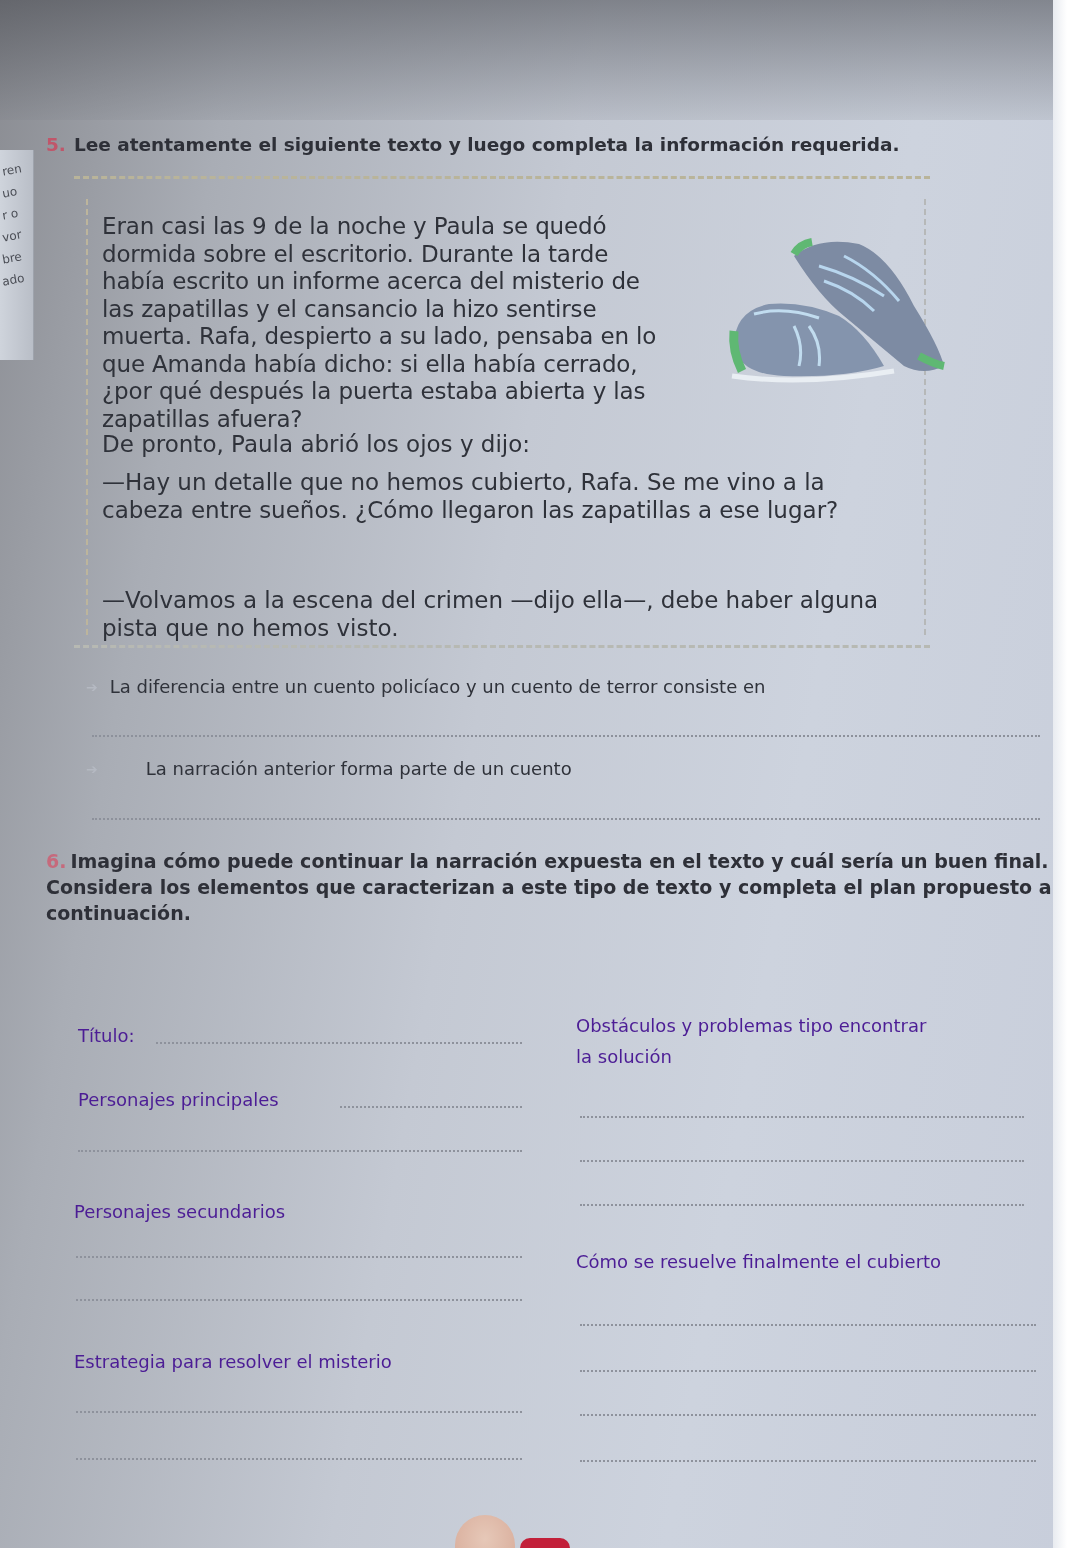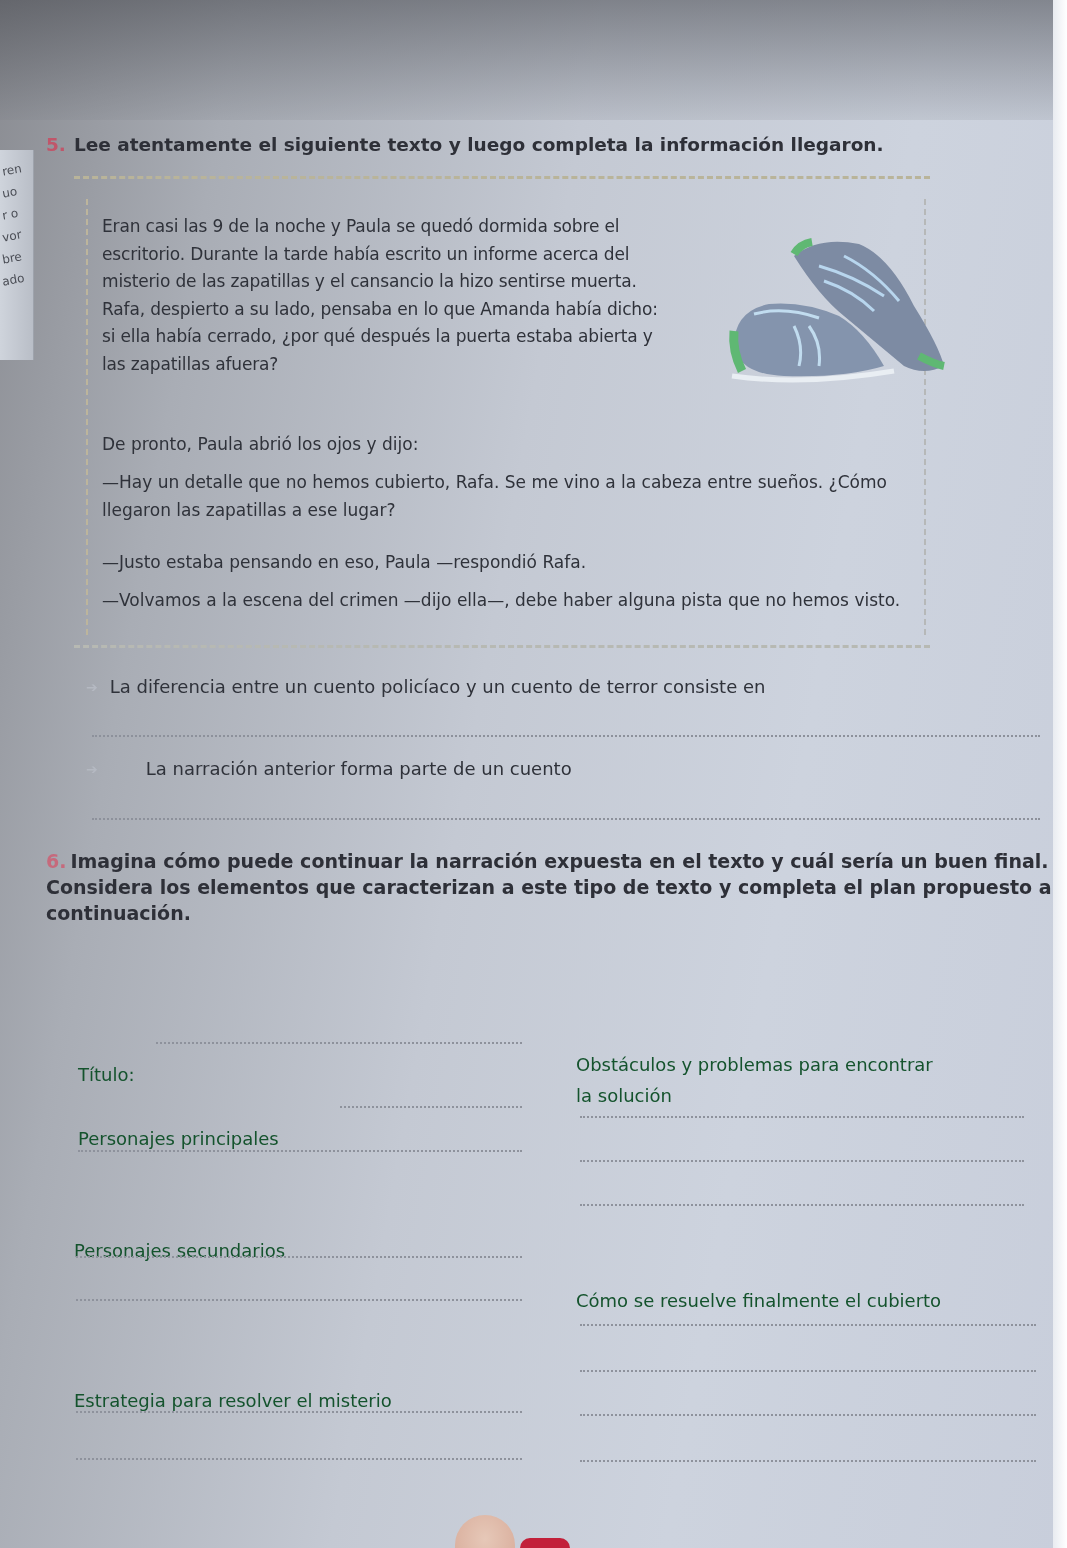--- a/index.html
+++ b/index.html
@@ -39,21 +39,21 @@
       position: absolute; left: 74px; top: 176px; width: 856px; height: 472px;
       border-top: 3px dashed #b9b49a;
       border-bottom: 3px dashed #b7b9b3;
     }
     .story-inner {
       position: absolute; left: 12px; top: 20px; width: 840px; height: 436px;
       border-left: 2px dashed #bdb59c;
       border-right: 2px dashed #b6b8b8;
     }
     .story-para {
-      position: absolute; font-size: 17px; line-height: 27.5px; color: #2f323a;
+      position: absolute; font-size: 23px; line-height: 27.5px; color: #2f323a;
       font-family: "DejaVu Sans", sans-serif;
     }
     #story-p1 { left: 14px; top: 14px; width: 560px; letter-spacing: -0.15px; }
     #story-p2 { left: 14px; top: 232px; }
     #story-p3 { left: 14px; top: 270px; width: 800px; }
     #story-p4 { left: 14px; top: 350px; }
     #story-p5 { left: 14px; top: 388px; width: 800px; }
 
     .sneaker-img {
       position: absolute; left: 724px; top: 226px; width: 226px; height: 170px;
@@ -64,21 +64,21 @@
     }
     .bullet .arrow { color: #b5b9c2; font-size: 14px; margin-right: 12px; }
     .dotline {
       position: absolute; height: 0; border-top: 2px dotted #8d919b;
     }
 
     #q6-header { left: 46px; top: 848px; width: 1010px; font-size: 19px; line-height: 26px; }
     .q6-num { color: #c66a7c; margin-right: 4px; }
 
     .plan-label {
-      position: absolute; font-size: 18px; color: #14532d; line-height: 28px; margin-top: 39px;
+      position: absolute; font-size: 18px; color: #4c1d95; line-height: 28px;
     }
     .plan-dot {
       position: absolute; height: 0; border-top: 2px dotted #8e929c;
     }
 
     .finger {
       position: absolute; left: 455px; top: 1515px; width: 60px; height: 60px;
       border-radius: 30px 30px 0 0;
       background: radial-gradient(ellipse at 50% 40%, #e6c8b8, #d7aa98);
     }
@@ -96,29 +96,28 @@
 <div class="left-page">
   <span>ren</span>
   <span>uo</span>
   <span>r o</span>
   <span>vor</span>
   <span>bre</span>
   <span>ado</span>
 </div>
 
 <div class="q-header" id="q5-header">
-  <span class="q-num">5.</span><span>Lee atentamente el siguiente texto y luego completa la información llegaron.</span>
+  <span class="q-num">5.</span><span>Lee atentamente el siguiente texto y luego completa la información requerida.</span>
 </div>
 
 <div class="story-box">
   <div class="story-inner">
     <p class="story-para" id="story-p1">Eran casi las 9 de la noche y Paula se quedó dormida sobre el escritorio. Durante la tarde había escrito un informe acerca del misterio de las zapatillas y el cansancio la hizo sentirse muerta. Rafa, despierto a su lado, pensaba en lo que Amanda había dicho: si ella había cerrado, ¿por qué después la puerta estaba abierta y las zapatillas afuera?</p>
     <p class="story-para" id="story-p3">—Hay un detalle que no hemos cubierto, Rafa. Se me vino a la cabeza entre sueños. ¿Cómo llegaron las zapatillas a ese lugar?</p>
     <p class="story-para" id="story-p2">De pronto, Paula abrió los ojos y dijo:</p>
-    <p class="story-para" id="story-p4">—Justo estaba pensando en eso, Paula —respondió Rafa.</p>
     <p class="story-para" id="story-p5">—Volvamos a la escena del crimen —dijo ella—, debe haber alguna pista que no hemos visto.</p>
   </div>
 </div>
 
 <svg class="sneaker-img" viewBox="0 0 226 170">
 
   <path d="M70 30 Q95 10 135 18 Q165 30 190 80 Q215 120 220 140 Q200 150 180 140 Q150 115 120 90 Q95 70 70 30 Z" fill="#7d8ba3"></path>
   <path d="M70 28 Q76 18 88 16" stroke="#5fb873" stroke-width="8" fill="none"></path>
   <path d="M195 130 Q210 138 220 140" stroke="#5fb873" stroke-width="8" fill="none"></path>
   <path d="M95 40 Q130 50 160 70 M100 55 Q130 65 150 85 M120 30 Q150 45 175 75" stroke="#b8d6ee" stroke-width="3" fill="none"></path>
@@ -153,21 +152,21 @@
 <div class="plan-dot" style="left:78px; top:1150px; width:444px;"></div>
 
 <div class="plan-label" style="left:74px; top:1198px;">Personajes secundarios</div>
 <div class="plan-dot" style="left:76px; top:1256px; width:446px;"></div>
 <div class="plan-dot" style="left:76px; top:1299px; width:446px;"></div>
 
 <div class="plan-label" style="left:74px; top:1348px;text-align:right;">Estrategia para resolver el misterio</div>
 <div class="plan-dot" style="left:76px; top:1411px; width:446px;"></div>
 <div class="plan-dot" style="left:76px; top:1458px; width:446px;"></div>
 
-<div class="plan-label" style="left:576px; top:1012px;">Obstáculos y problemas para encontrar</div>
+<div class="plan-label" style="left:576px; top:1012px;">Obstáculos y problemas tipo encontrar</div>
 <div class="plan-label" style="left:576px; top:1043px;">la solución</div>
 <div class="plan-dot" style="left:580px; top:1116px; width:444px;"></div>
 <div class="plan-dot" style="left:580px; top:1160px; width:444px;"></div>
 <div class="plan-dot" style="left:580px; top:1204px; width:444px;"></div>
 
 <div class="plan-label" style="left:576px; top:1248px;">Cómo se resuelve finalmente el cubierto</div>
 <div class="plan-dot" style="left:580px; top:1324px; width:456px;"></div>
 <div class="plan-dot" style="left:580px; top:1370px; width:456px;"></div>
 <div class="plan-dot" style="left:580px; top:1414px; width:456px;"></div>
 <div class="plan-dot" style="left:580px; top:1460px; width:456px;"></div>

